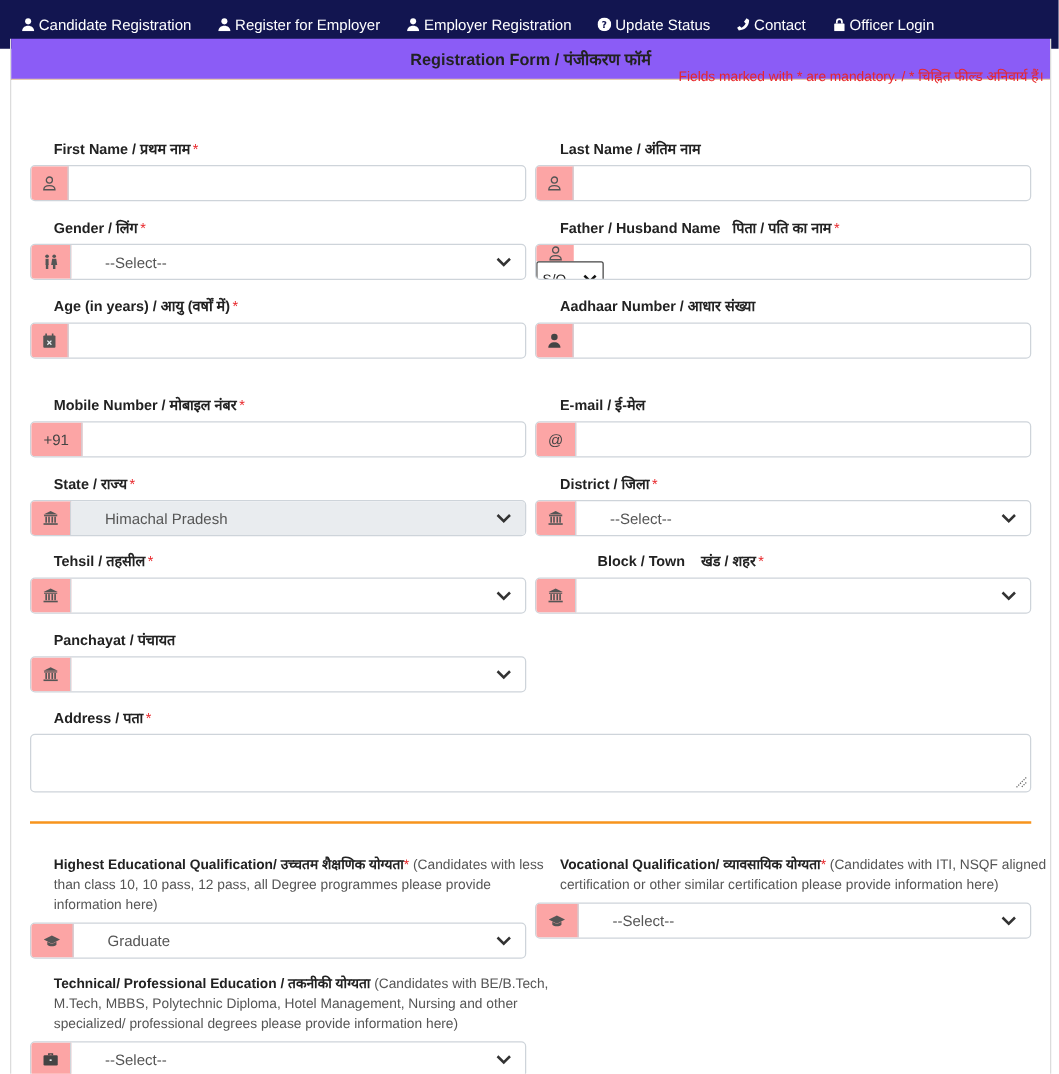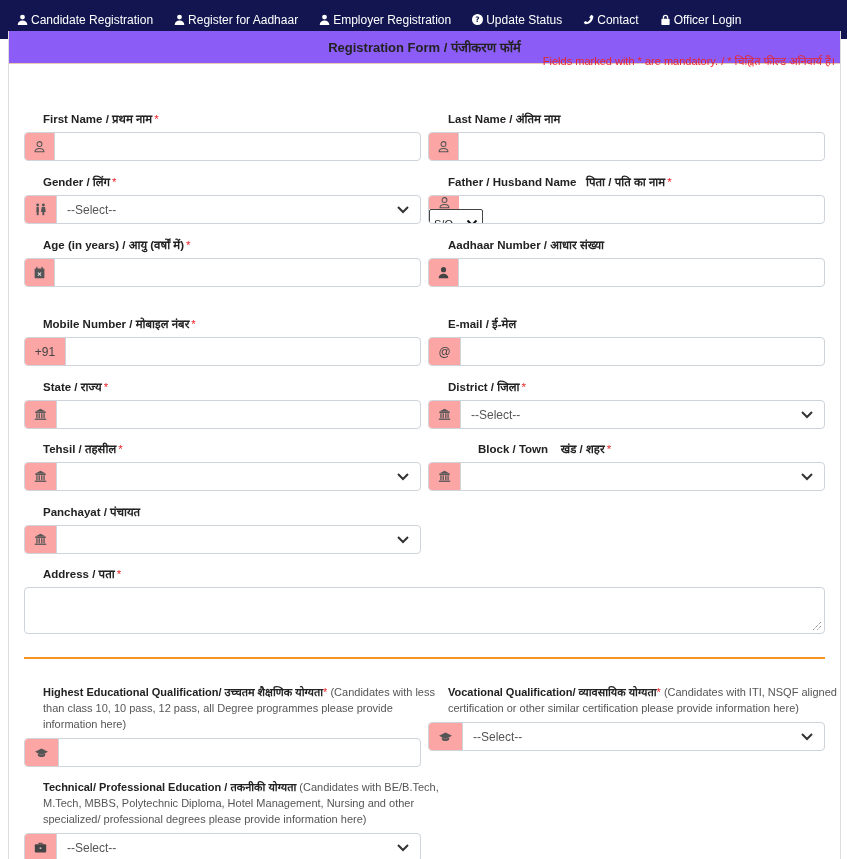--- a/index.html
+++ b/index.html
@@ -23,21 +23,21 @@
     .lbl-wrap { font-weight: bold; font-size: 11px; color: #222; line-height: 16px; white-space: normal; }
     .lbl-wrap .req { color: #e8262a; font-weight: normal; }
     .lbl-wrap .note { font-weight: normal; color: #555; }
 
     .ig { position: absolute; height: 29px; display: flex; border: 1px solid #ced4da; border-radius: 4px; background: #fff; overflow: hidden; }
     .ig .addon { width: 30px; background: #fca5a5; border-right: 1px solid #ced4da; display: flex; align-items: center; justify-content: center; color: #555; flex-shrink: 0; }
     .ig .addon.wide { width: 41px; font-size: 12px; color: #444; }
     .ig .addon.mid { width: 32px; }
     .ig .addon svg { width: 13px; height: 13px; }
     .ig input { flex: 1; border: none; outline: none; font-size: 12px; padding: 0 8px; background: transparent; }
-    .ig .select { flex: 1; display: flex; align-items: center; justify-content: space-between; padding: 0 10px 0 10px; font-size: 12px; color: #555; cursor: pointer; }
+    .ig .select { flex: 1; display: flex; align-items: center; justify-content: space-between; padding: 0 10px 0 27px; font-size: 12px; color: #555; cursor: pointer; }
     .ig .select.disabled { background: #e9ecef; }
     .ig .select svg { width: 14px; height: 10px; }
     .so-select { width: 54px; height: 29px; border: 1px solid #444; border-radius: 2px; display: flex; align-items: center; justify-content: space-between; padding: 0 4px; font-size: 11px; color: #222; flex-shrink: 0; cursor: pointer; }
     .so-select svg { width: 12px; height: 9px; }
 
     .textarea { position: absolute; border: 1px solid #ced4da; border-radius: 4px; background: #fff; }
     .resize { position: absolute; right: 2px; bottom: 2px; width: 10px; height: 10px; }
 
     .hr-orange { position: absolute; left: 24px; top: 657px; width: 801px; height: 2px; background: #f7941d; }
   </style>
@@ -50,21 +50,21 @@
         <circle cx="8" cy="4.5" r="3.5"></circle>
         <path d="M1 16c0-4 3-6.5 7-6.5s7 2.5 7 6.5z"></path>
       </svg>
     <span>Candidate Registration</span>
   </div>
   <div class="nav-item">
     <svg viewBox="0 0 16 16">
         <circle cx="8" cy="4.5" r="3.5"></circle>
         <path d="M1 16c0-4 3-6.5 7-6.5s7 2.5 7 6.5z"></path>
       </svg>
-    <span>Register for Aadhaar</span>
+    <span>Register for Employer</span>
   </div>
   <div class="nav-item">
     <svg viewBox="0 0 16 16">
         <circle cx="8" cy="4.5" r="3.5"></circle>
         <path d="M1 16c0-4 3-6.5 7-6.5s7 2.5 7 6.5z"></path>
       </svg>
     <span>Employer Registration</span>
   </div>
   <div class="nav-item">
     <svg viewBox="0 0 16 16">
@@ -213,20 +213,26 @@
     <svg viewBox="0 0 16 16" fill="#555">
         <path d="M8 1l7 3.5H1z"></path>
         <rect x="1.5" y="5" width="13" height="1.2"></rect>
         <rect x="2.8" y="6.5" width="1.6" height="6"></rect>
         <rect x="5.6" y="6.5" width="1.6" height="6"></rect>
         <rect x="8.8" y="6.5" width="1.6" height="6"></rect>
         <rect x="11.6" y="6.5" width="1.6" height="6"></rect>
         <rect x="1" y="13" width="14" height="1.6"></rect>
       </svg>
   </div>
+  <div class="select disabled">
+    <span>Himachal Pradesh</span>
+    <svg viewBox="0 0 14 10" fill="none" stroke="#333" stroke-width="2">
+        <path d="M2 2l5 5 5-5"></path>
+      </svg>
+  </div>
 </div>
 
 <div class="field lbl" style="left:429px; top:379px;">
   <span>District / जिला</span><span class="req">*</span>
 </div>
 <div class="ig" style="left:428px; top:400px; width:397px;">
   <div class="addon mid">
     <svg viewBox="0 0 16 16" fill="#555">
         <path d="M8 1l7 3.5H1z"></path>
         <rect x="1.5" y="5" width="13" height="1.2"></rect>
@@ -328,20 +334,26 @@
 <div class="field lbl-wrap" style="left:24px; top:684px; width:400px;">
   <span>Highest Educational Qualification/ उच्चतम शैक्षणिक योग्यता</span><span class="req">*</span><span class="note"> (Candidates with less than class 10, 10 pass, 12 pass, all Degree programmes please provide information here)</span>
 </div>
 <div class="ig" style="left:24px; top:738px; width:397px;">
   <div class="addon" style="width:34px;">
     <svg viewBox="0 0 16 16" fill="#555">
         <path d="M8 3L0 7l8 4 8-4z"></path>
         <path d="M3.5 9v3c2 2 7 2 9 0V9L8 11.3z"></path>
       </svg>
   </div>
+  <div class="select">
+    <span>Graduate</span>
+    <svg viewBox="0 0 14 10" fill="none" stroke="#333" stroke-width="2">
+        <path d="M2 2l5 5 5-5"></path>
+      </svg>
+  </div>
 </div>
 
 <div class="field lbl-wrap" style="left:429px; top:684px; width:400px;">
   <span>Vocational Qualification/ व्यावसायिक योग्यता</span><span class="req">*</span><span class="note"> (Candidates with ITI, NSQF aligned certification or other similar certification please provide information here)</span>
 </div>
 <div class="ig" style="left:428px; top:722px; width:397px;">
   <div class="addon" style="width:34px;">
     <svg viewBox="0 0 16 16" fill="#555">
         <path d="M8 3L0 7l8 4 8-4z"></path>
         <path d="M3.5 9v3c2 2 7 2 9 0V9L8 11.3z"></path>

